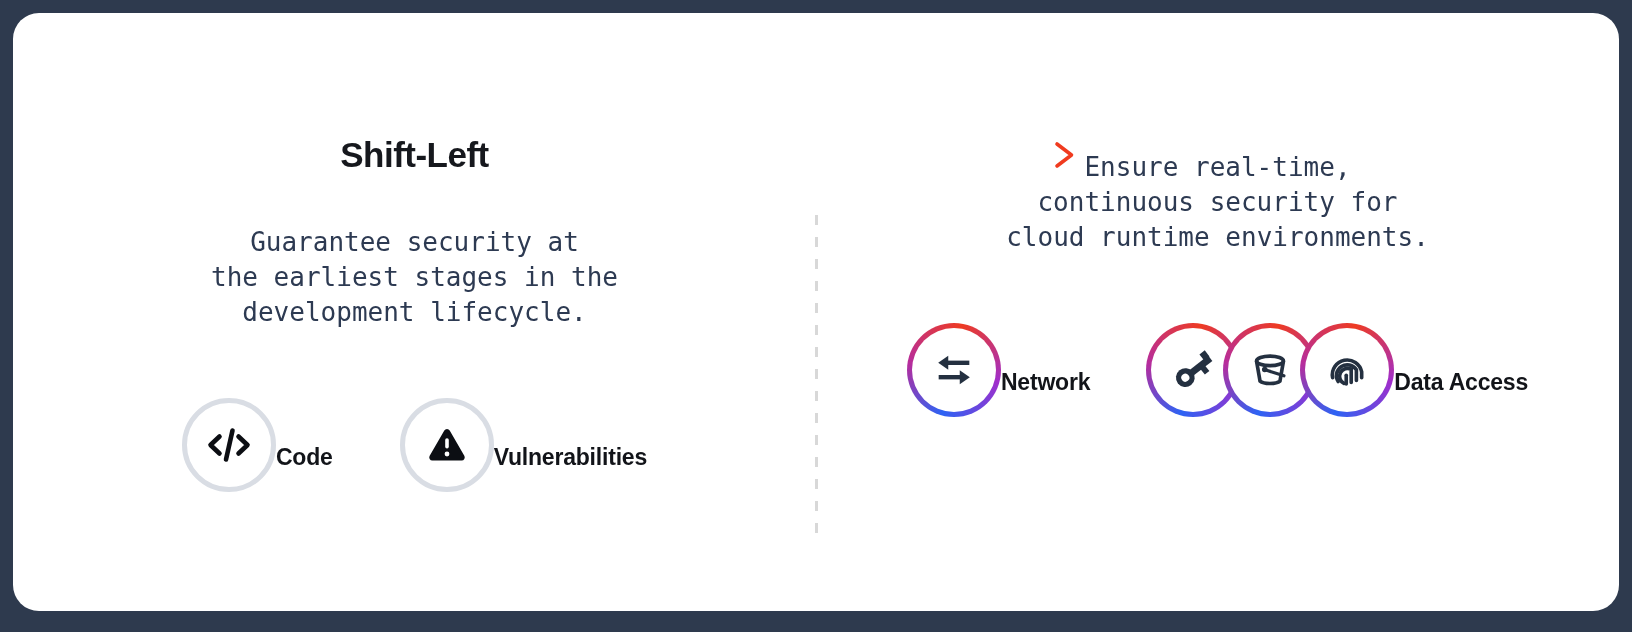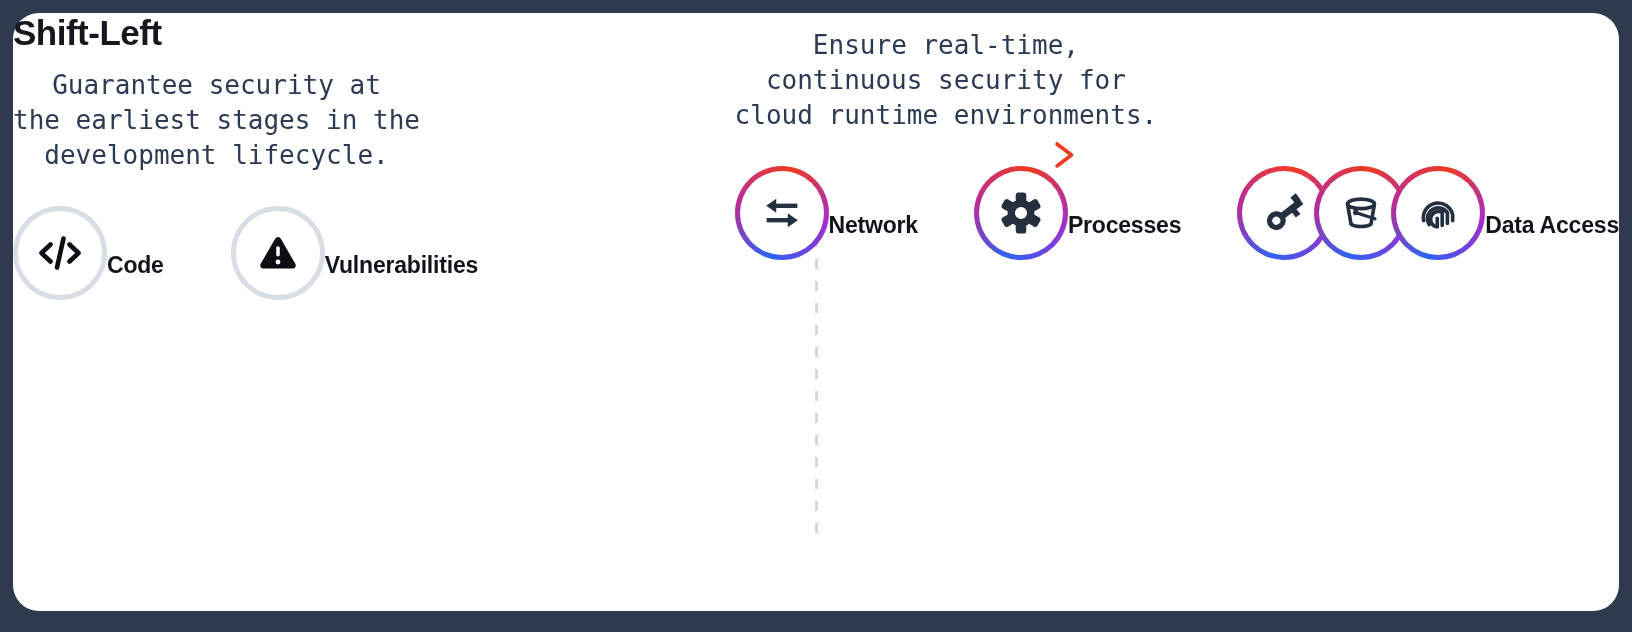--- a/index.html
+++ b/index.html
@@ -15,22 +15,24 @@
     left:13px;top:13px;right:13px;bottom:21px;
     background:#ffffff;
     border-radius:26px;
   }
   .cols{
     position:absolute;inset:0;
     display:grid;
     grid-template-columns:1fr 1fr;
   }
   .col{
-    display:flex;flex-direction:column;align-items:flex-start;
+    display:flex;flex-direction:column;align-items:center;
+    padding-top:122px;
     box-sizing:border-box;
+    gap:35px;
   }
   .title{
     font-size:35px;font-weight:700;color:#16181d;
     letter-spacing:-0.5px;line-height:40px;
   }
   .desc{
     margin-top:15px;
     font-family:"DejaVu Sans Mono",monospace;
     font-size:26px;line-height:35px;
     color:#2d3a52;
@@ -156,41 +158,20 @@
                   <line x1="16" y1="16.5" x2="40" y2="16.5" stroke="#243040" stroke-width="4.6"></line>
                   <path d="M18,9.2 L7.5,16.5 L18,23.8 Z" fill="#243040"></path>
                   <line x1="8" y1="31.5" x2="32" y2="31.5" stroke="#243040" stroke-width="4.6"></line>
                   <path d="M30,24.2 L40.5,31.5 L30,38.8 Z" fill="#243040"></path>
                 </svg>
               </div>
             </div>
             <div class="icon-label">Network</div>
           </div>
 
-          <div class="icon-item">
-            <div class="ring">
-              <div class="ring-inner">
-                <svg width="46" height="46" viewBox="0 0 48 48">
-                  <g fill="#243040">
-                    <g transform="translate(24,24)">
-                      <rect x="-5.5" y="-21.5" width="11" height="12" rx="3"></rect>
-                      <rect x="-5.5" y="-21.5" width="11" height="12" rx="3" transform="rotate(60)"></rect>
-                      <rect x="-5.5" y="-21.5" width="11" height="12" rx="3" transform="rotate(120)"></rect>
-                      <rect x="-5.5" y="-21.5" width="11" height="12" rx="3" transform="rotate(180)"></rect>
-                      <rect x="-5.5" y="-21.5" width="11" height="12" rx="3" transform="rotate(240)"></rect>
-                      <rect x="-5.5" y="-21.5" width="11" height="12" rx="3" transform="rotate(300)"></rect>
-                      <circle cx="0" cy="0" r="14"></circle>
-                    </g>
-                  </g>
-                  <circle cx="24" cy="24" r="6.3" fill="#ffffff"></circle>
-                </svg>
-              </div>
-            </div>
-            <div class="icon-label">Processes</div>
-          </div>
 
           <div class="icon-item">
             <div class="trio">
 
               <div class="ring">
                 <div class="ring-inner">
                   <svg width="46" height="46" viewBox="0 0 48 48">
                     <g transform="translate(16,32) rotate(-38)" fill="#243040">
                       <circle cx="0" cy="0" r="9.8"></circle>
                       <rect x="6" y="-3.6" width="27" height="7.2"></rect>

